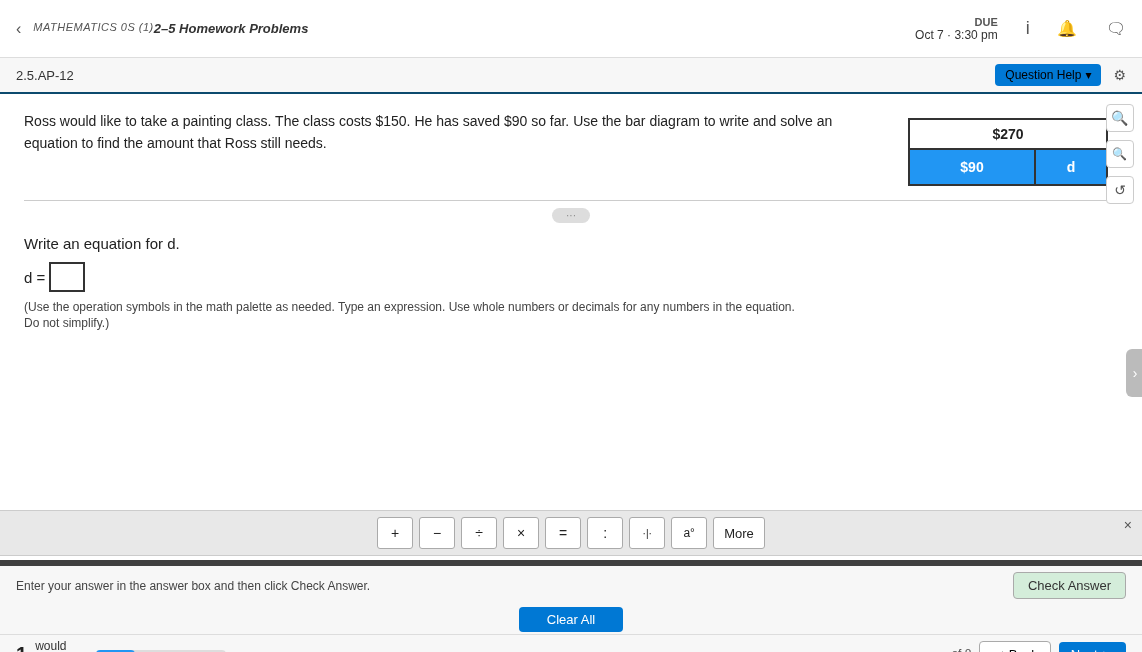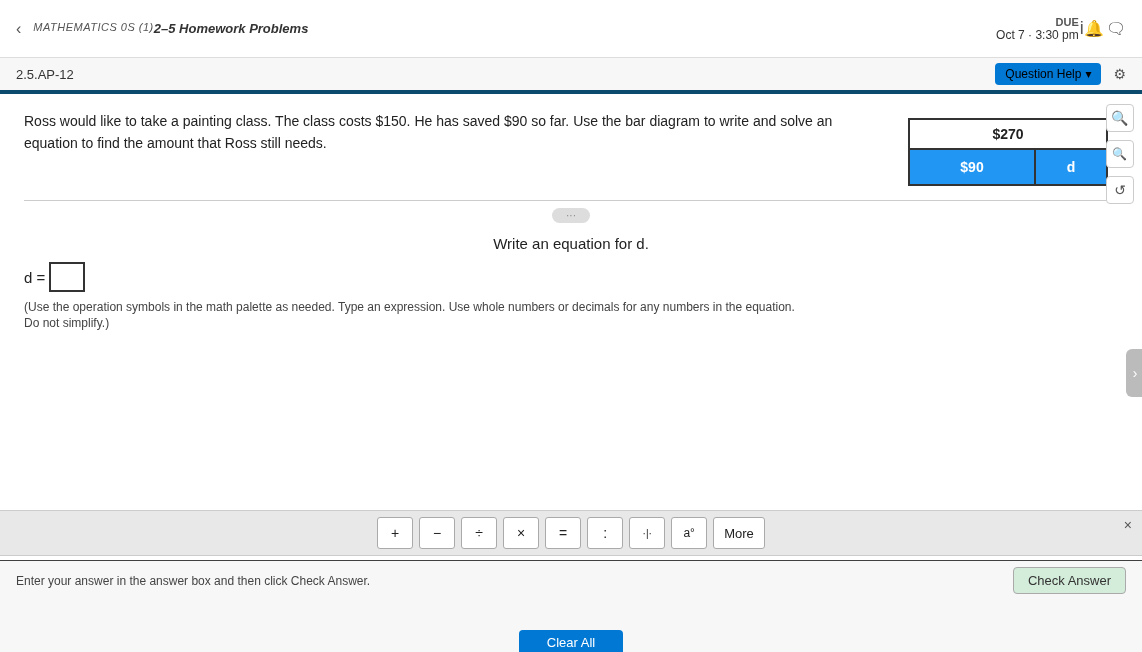--- a/index.html
+++ b/index.html
@@ -45,21 +45,21 @@
       letter-spacing: 0.5px;
     }
     .breadcrumb-sub {
       font-size: 13px;
       color: #333;
       font-weight: 600;
     }
     .header-right {
       display: flex;
       align-items: center;
-      gap: 1px;
+      gap: 28px;
     }
     .due-info {
       text-align: right;
     }
     .due-label {
       font-size: 11px;
       color: #555;
       font-weight: bold;
     }
     .due-date {
@@ -68,21 +68,21 @@
     }
     .header-icon {
       font-size: 18px;
       color: #555;
       cursor: pointer;
     }
 
     
     .sub-header {
       background: #f7f7f7;
-      border-bottom: 4px solid #0c4a6e;
+      border-bottom: 2px solid #0c4a6e;
       padding: 6px 16px;
       display: flex;
       align-items: center;
       justify-content: space-between;
       height: 36px;
     }
     .question-label {
       font-size: 13px;
       color: #333;
       font-weight: 500;
@@ -223,21 +223,20 @@
 
     
     .equation-section {
       padding: 4px 0;
     }
     .write-equation-label {
       font-size: 15px;
       color: #222;
       margin-bottom: 10px;
       font-weight: 500;
-      text-align: center;
     }
     .equation-row {
       display: flex;
       align-items: center;
       gap: 4px;
       margin-bottom: 8px;
     }
     .equation-d-label {
       font-size: 15px;
       color: #222;
@@ -310,25 +309,24 @@
       height: 32px;
     }
 
     
     .bottom-bar {
       position: absolute;
       bottom: 0;
       left: 0;
       right: 0;
       background: #f7f7f7;
-      border-top: 1px solid #404040;
+      border-top: 6px solid #404040;
       height: 92px;
       display: flex;
       flex-direction: column;
-      gap: 28px;
     }
     .bottom-bar-top {
       display: flex;
       align-items: center;
       justify-content: space-between;
       padding: 6px 16px;
     }
     .enter-answer-text {
       font-size: 12px;
       color: #444;

